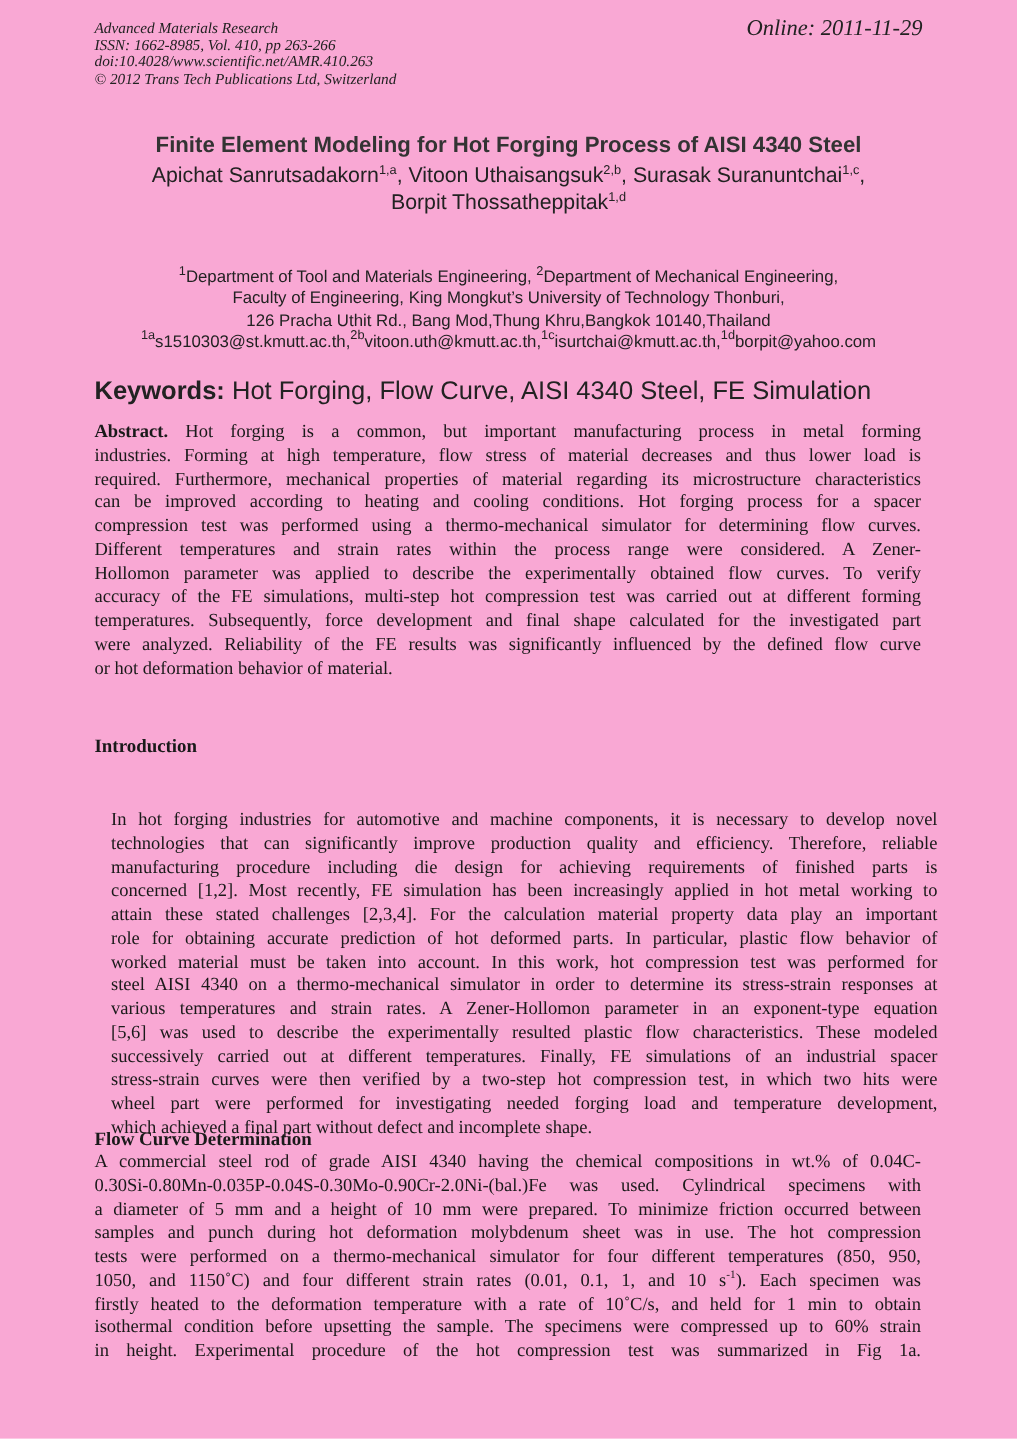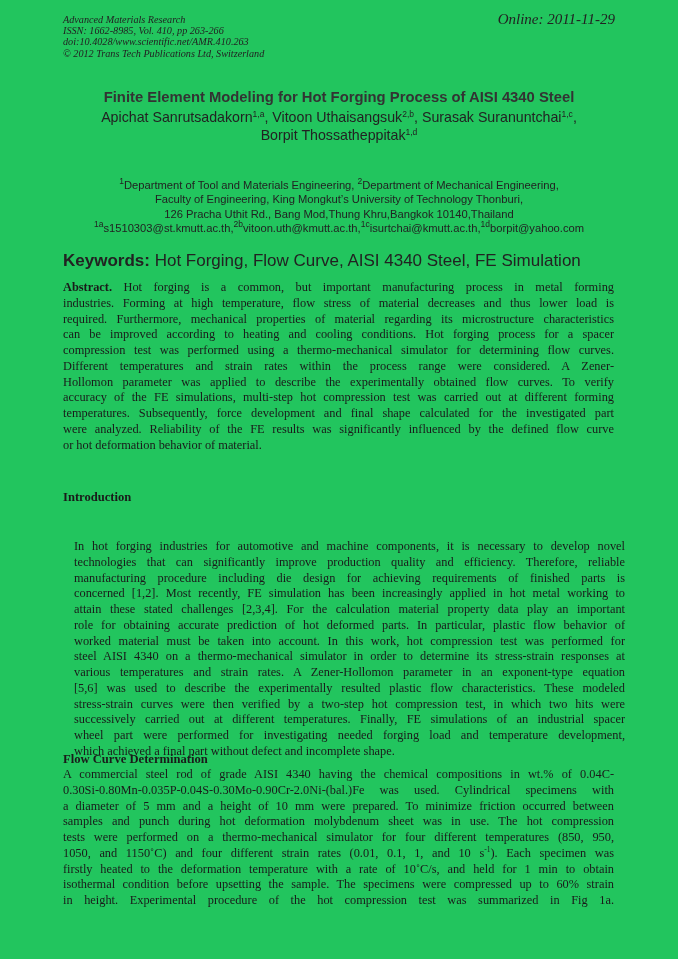--- a/index.html
+++ b/index.html
@@ -1,17 +1,17 @@
 <!DOCTYPE html>
 <html><head>
 <meta charset="utf-8">
 <style>
   html, body { margin: 0; padding: 0; background: #ffffff; }
   body { width: 678px; height: 959px; position: relative; overflow: hidden; color: #1a1a1a; }
-  .page { position: absolute; left: 0; top: 0; width: 678px; height: 959px; background: #22c55e; }
+  .page { position: absolute; left: 0; top: 0; width: 678px; height: 959px; background: #f9a8d4; }
   .hdr { position: absolute; left: 63px; top: 14px; font-family: "Liberation Serif", serif; font-style: italic; font-size: 10.2px; line-height: 11.2px; color: #222; }
   .hdr div { white-space: nowrap; }
   .online { position: absolute; right: 63px; top: 14px; font-family: "Liberation Serif", serif; font-style: italic; font-size: 15px; line-height: 11.2px; color: #222; }
   .title { position: absolute; left: 40px; right: 40px; top: 89px; text-align: center; font-family: "Liberation Sans", sans-serif; font-weight: bold; font-size: 14.8px; color: #333; }
   .authors { position: absolute; left: 40px; right: 40px; top: 108px; text-align: center; font-family: "Liberation Sans", sans-serif; font-size: 14.2px; line-height: 18px; color: #222; }
   .authors sup, .affil sup { font-size: 8.5px; vertical-align: 5px; line-height: 0; }
   .affil { position: absolute; left: 40px; right: 40px; top: 178px; text-align: center; font-family: "Liberation Sans", sans-serif; font-size: 11.2px; line-height: 14.3px; color: #222; }
   .affil div { white-space: nowrap; }
   .keywords { position: absolute; left: 63px; top: 251px; font-family: "Liberation Sans", sans-serif; font-size: 17px; color: #222; white-space: nowrap; }
   .keywords b { font-weight: bold; }
@@ -78,22 +78,22 @@
     <div class="ln">In hot forging industries for automotive and machine components, it is necessary to develop novel</div>
     <div class="ln">technologies that can significantly improve production quality and efficiency. Therefore, reliable</div>
     <div class="ln">manufacturing procedure including die design for achieving requirements of finished parts is</div>
     <div class="ln">concerned [1,2]. Most recently, FE simulation has been increasingly applied in hot metal working to</div>
     <div class="ln">attain these stated challenges [2,3,4]. For the calculation material property data play an important</div>
     <div class="ln">role for obtaining accurate prediction of hot deformed parts. In particular, plastic flow behavior of</div>
     <div class="ln">worked material must be taken into account. In this work, hot compression test was performed for</div>
     <div class="ln">steel AISI 4340 on a thermo-mechanical simulator in order to determine its stress-strain responses at</div>
     <div class="ln">various temperatures and strain rates. A Zener-Hollomon parameter in an exponent-type equation</div>
     <div class="ln">[5,6] was used to describe the experimentally resulted plastic flow characteristics. These modeled</div>
+    <div class="ln">successively carried out at different temperatures. Finally, FE simulations of an industrial spacer</div>
     <div class="ln">stress-strain curves were then verified by a two-step hot compression test, in which two hits were</div>
-    <div class="ln">successively carried out at different temperatures. Finally, FE simulations of an industrial spacer</div>
     <div class="ln">wheel part were performed for investigating needed forging load and temperature development,</div>
     <div class="ln last">which achieved a final part without defect and incomplete shape.</div>
   </div>
 
   <div class="heading" style="top:752px;">Flow Curve Determination</div>
   <div class="body-text" style="top:767px;">
     <div class="ln">A commercial steel rod of grade AISI 4340 having the chemical compositions in wt.% of 0.04C-</div>
     <div class="ln">0.30Si-0.80Mn-0.035P-0.04S-0.30Mo-0.90Cr-2.0Ni-(bal.)Fe was used. Cylindrical specimens with</div>
     <div class="ln">a diameter of 5 mm and a height of 10 mm were prepared. To minimize friction occurred between</div>
     <div class="ln">samples and punch during hot deformation molybdenum sheet was in use. The hot compression</div>

